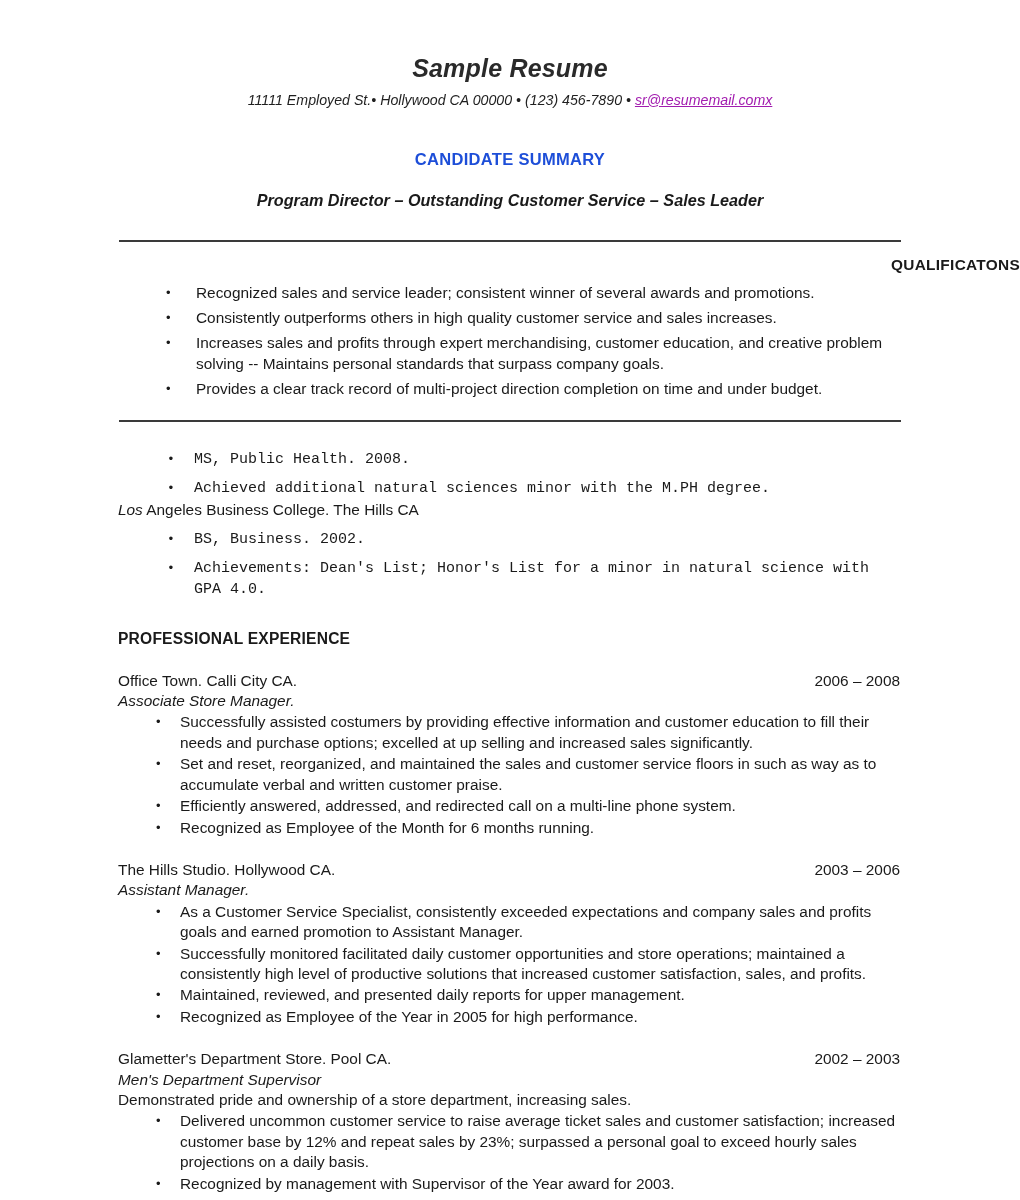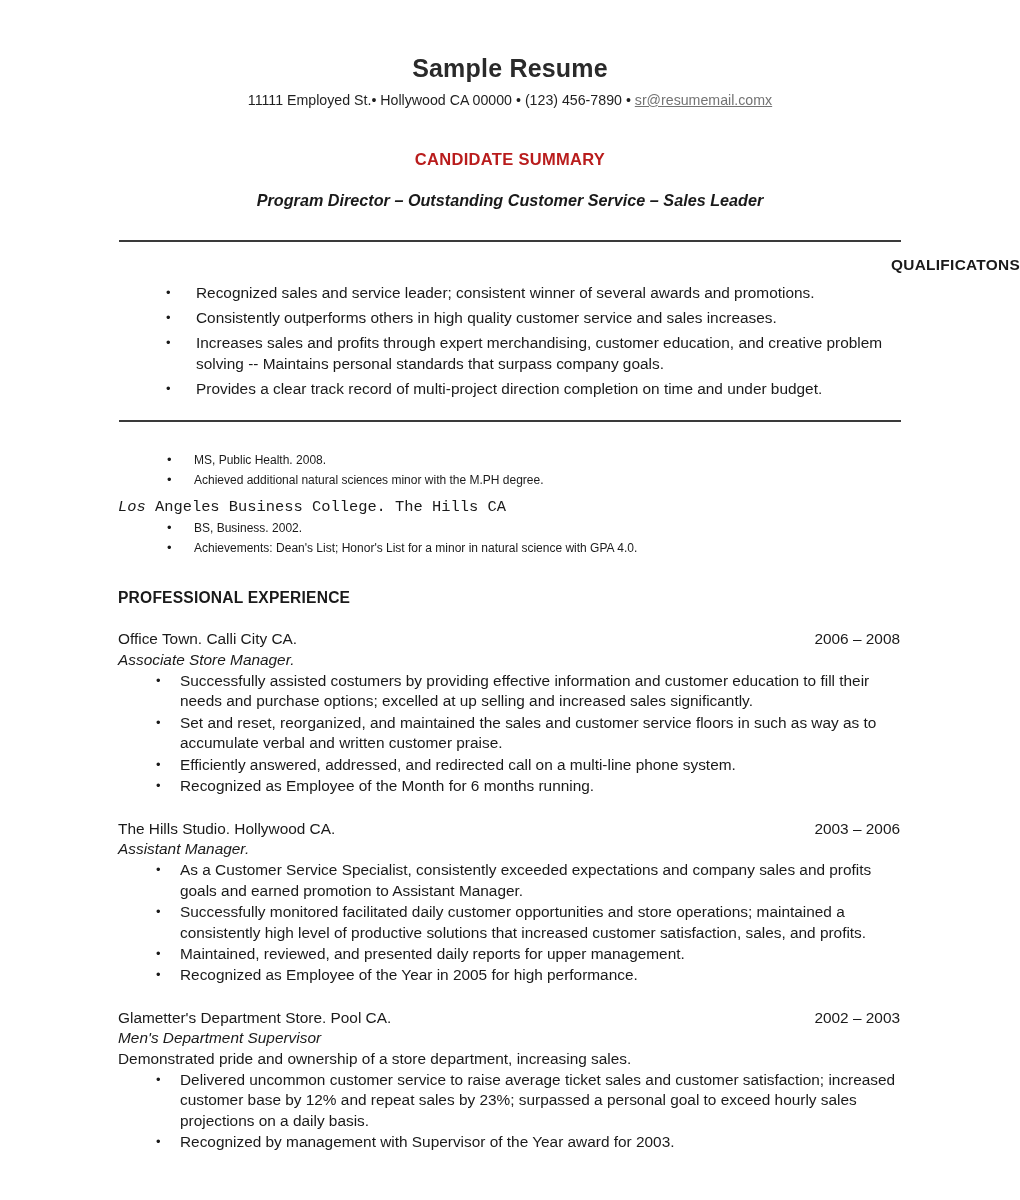--- a/index.html
+++ b/index.html
@@ -21,53 +21,54 @@
     height: 1200px;
     box-sizing: border-box;
     padding: 0;
     overflow: hidden;
   }
 
   
   .doc-header {
     text-align: center;
     padding-top: 54px;
+    font-style: italic;
   }
   .doc-title {
     font-size: 25px;
     font-weight: bold;
     letter-spacing: 0.2px;
     color: #2a2a2a;
     margin: 0;
     line-height: 1.15;
   }
   .contact-line {
     font-size: 14.2px;
     margin-top: 9px;
     color: #1f1f1f;
     line-height: 1.2;
   }
   .contact-line .sep {
     letter-spacing: 0;
   }
   .email-link {
-    color: #737373;
+    color: #a21caf;
     text-decoration: underline;
   }
 
   
   .summary-block {
     text-align: center;
     margin-top: 41px;
   }
   .summary-heading {
     font-size: 16.5px;
     font-weight: bold;
     letter-spacing: 0.3px;
-    color: #b91c1c;
+    color: #1d4ed8;
     line-height: 1.2;
   }
   .summary-tagline {
     font-size: 16.2px;
     font-style: italic;
     font-weight: bold;
     margin-top: 21px;
     color: #1a1a1a;
     line-height: 1.2;
   }
@@ -135,34 +136,35 @@
   #education-section { margin-top: 28px; }
   #experience-section { margin-top: 30px; }
 
   
   .edu-school {
     font-size: 15.4px;
     font-style: italic;
     line-height: 20.4px;
     margin-top: 21px;
   }
-  .edu-school.tight { margin-top: 7px; font-family: Liberation Mono, monospace; }
+  .edu-school.tight { margin-top: 1px; }
   .edu-school .roman { font-style: normal; }
 
   .edu-list {
     list-style: none;
     margin: 0;
     padding: 0;
   }
   .edu-list > li {
     position: relative;
-    font-size: 12px;
+    font-size: 15px;
     line-height: 20.4px;
     padding-left: 76px;
-    margin-top: 0;
+    margin-top: 9px;
+    font-family: Liberation Mono, monospace;
   }
   .edu-list > li::before {
     content: "\2022";
     position: absolute;
     left: 49px;
     font-size: 13px;
     line-height: 20.4px;
   }
 
   

